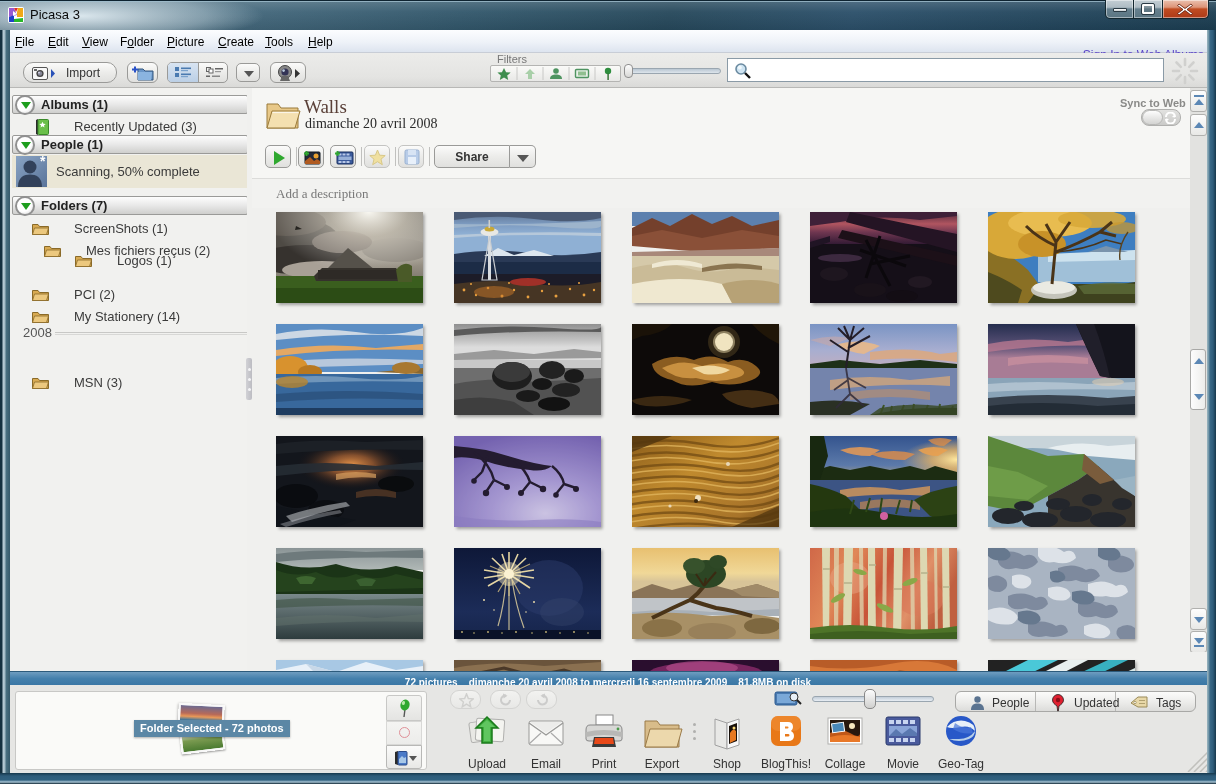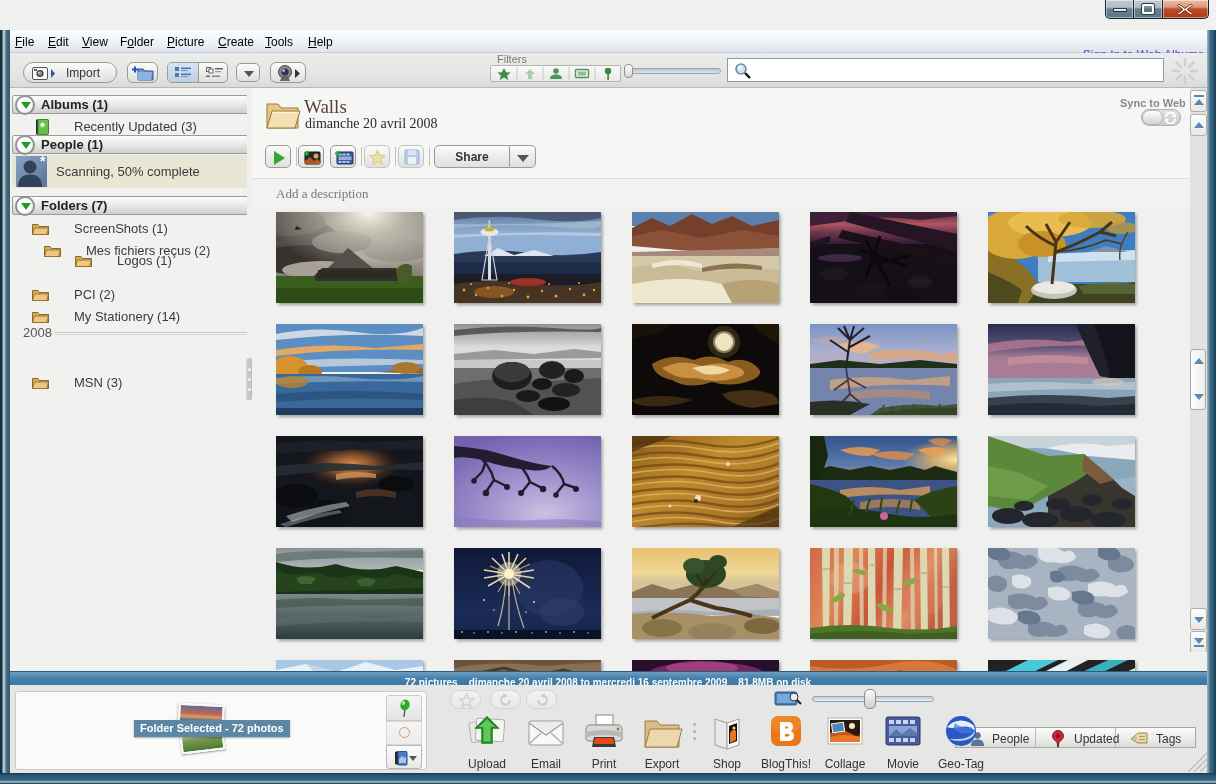--- a/index.html
+++ b/index.html
@@ -80,20 +80,34 @@
 .blabel { font-size:12px; color:#333; text-align:center; }
 
 
 #brd-l { position:absolute; left:0; top:30px; width:10px; height:743px; background:linear-gradient(90deg,#142f3e 0px,#142f3e 2px,#b8ccd6 3px,#9fb7c2 5px,#4a7081 6px,#35596a 10px); }
 #brd-r { position:absolute; right:0; top:30px; width:9px; height:743px; background:linear-gradient(90deg,#96b2bd 0px,#8aa8b5 1px,#3a6a88 3px,#2e5c7a 6px,#16384c 9px); }
 #brd-b { position:absolute; left:0; top:773px; width:1216px; height:11px; background:linear-gradient(180deg,#16384c 0px,#2e5c7a 3px,#30617f 7px,#a8c4d4 9px,#0a2230 11px); }
 </style>
 </head>
 <body>
 <div id="win">
+  <div id="titlebar">
+    <div class="brd"></div>
+      <div class="brd2"></div>
+    <svg id="ticon" viewBox="0 0 16 16">
+      <rect width="16" height="16" rx="2" fill="#fff"></rect>
+      <path d="M1 1 L6 1 L9 8 L1 10 Z" fill="#9b59d0"></path>
+      <path d="M6 1 L10 1 L8 5 Z" fill="#e03028"></path>
+      <path d="M10 1 L15 1 L15 10 L9 10 L9 5 Z" fill="#f0a818"></path>
+      <path d="M1 10 L6 8 L6 15 L1 15 Z" fill="#2040c8"></path>
+      <path d="M6 12 L15 11 L15 15 L6 15 Z" fill="#28b828"></path>
+      <path d="M5 4 L9 7 L5 9 Z" fill="#fff"></path>
+    </svg>
+    <div id="ttext">Picasa 3</div>
+  </div>
   <div class="winbtns">
     <div class="wb wb1">
       <div style="position:absolute;left:7px;top:8px;width:14px;height:4px;background:linear-gradient(180deg,#fdfdfd,#c8d0d4);border:1px solid #2a3a44;border-radius:1px;"></div>
     </div>
     <div class="wb wb2">
       <div style="position:absolute;left:8px;top:4px;width:12px;height:10px;border:2px solid #fdfdfd;outline:1px solid #2a3a44;background:rgba(90,110,120,0.5);border-radius:1px;"></div>
     </div>
     <div class="wb wb3">
       <svg style="position:absolute;left:14px;top:3px" width="16" height="13" viewBox="0 0 16 13">
         <path d="M2 1 L8 5.5 L14 1 L15.5 2.5 L10 6.5 L15.5 10.5 L14 12 L8 7.5 L2 12 L0.5 10.5 L6 6.5 L0.5 2.5 Z" fill="#fdfdfd" stroke="#5a1505" stroke-width="0.8"></path>
@@ -1005,21 +1019,21 @@
 
     <svg style="position:absolute;left:770px;top:6px" width="28" height="16" viewBox="0 0 28 16">
       <rect x="1" y="1" width="22" height="13" rx="2" fill="#4a7ab0" stroke="#2a5a90"></rect>
       <rect x="3" y="3" width="18" height="9" fill="#7aa8d8"></rect>
       <circle cx="20" cy="6" r="4" fill="#e8f0f8" stroke="#333" stroke-width="1"></circle>
       <line x1="23" y1="9" x2="27" y2="13" stroke="#222" stroke-width="2"></line>
     </svg>
     <div style="position:absolute;left:808px;top:11px;width:122px;height:6px;background:linear-gradient(180deg,#c2cdd8,#e8eef4);border:1px solid #9aa6b0;border-radius:3px;"></div>
     <div style="position:absolute;left:860px;top:4px;width:12px;height:20px;background:linear-gradient(180deg,#fdfdfd,#d0d0ce);border:1px solid #888;border-radius:5px;"></div>
 
-    <div style="position:absolute;left:951px;top:6px;width:241px;height:21px;background:linear-gradient(180deg,#fbfbfa 0%,#ececea 55%,#dcdcda 100%);border:1px solid #a8a8a6;border-radius:0;display:flex;margin-top:36px;">
+    <div style="position:absolute;left:951px;top:6px;width:241px;height:21px;background:linear-gradient(180deg,#fbfbfa 0%,#ececea 55%,#dcdcda 100%);border:1px solid #a8a8a6;border-radius:6px;display:flex;">
       <div style="flex:1;position:relative;border-right:1px solid #b8b8b6;">
         <svg style="position:absolute;left:14px;top:3px" width="15" height="15" viewBox="0 0 15 15">
             <circle cx="7.5" cy="4.5" r="3.2" fill="#5a7390"></circle>
             <path d="M1 15 C1 10 4 8.6 7.5 8.6 C11 8.6 14 10 14 15 Z" fill="#5a7390"></path>
           </svg>
         <span class="tlabel" style="position:absolute;left:36px;top:4px;">People</span>
       </div>
       <div style="flex:1;position:relative;border-right:1px solid #b8b8b6;">
         <svg style="position:absolute;left:16px;top:2px" width="12" height="18" viewBox="0 0 12 18">
             <path d="M6 0.5 C9 0.5 11.5 3 11.5 6 C11.5 9 9 10.5 7 12 L6.3 17 L5.7 17 L5 12 C3 10.5 0.5 9 0.5 6 C0.5 3 3 0.5 6 0.5 Z" fill="#e02030" stroke="#222" stroke-width="0.8"></path>

